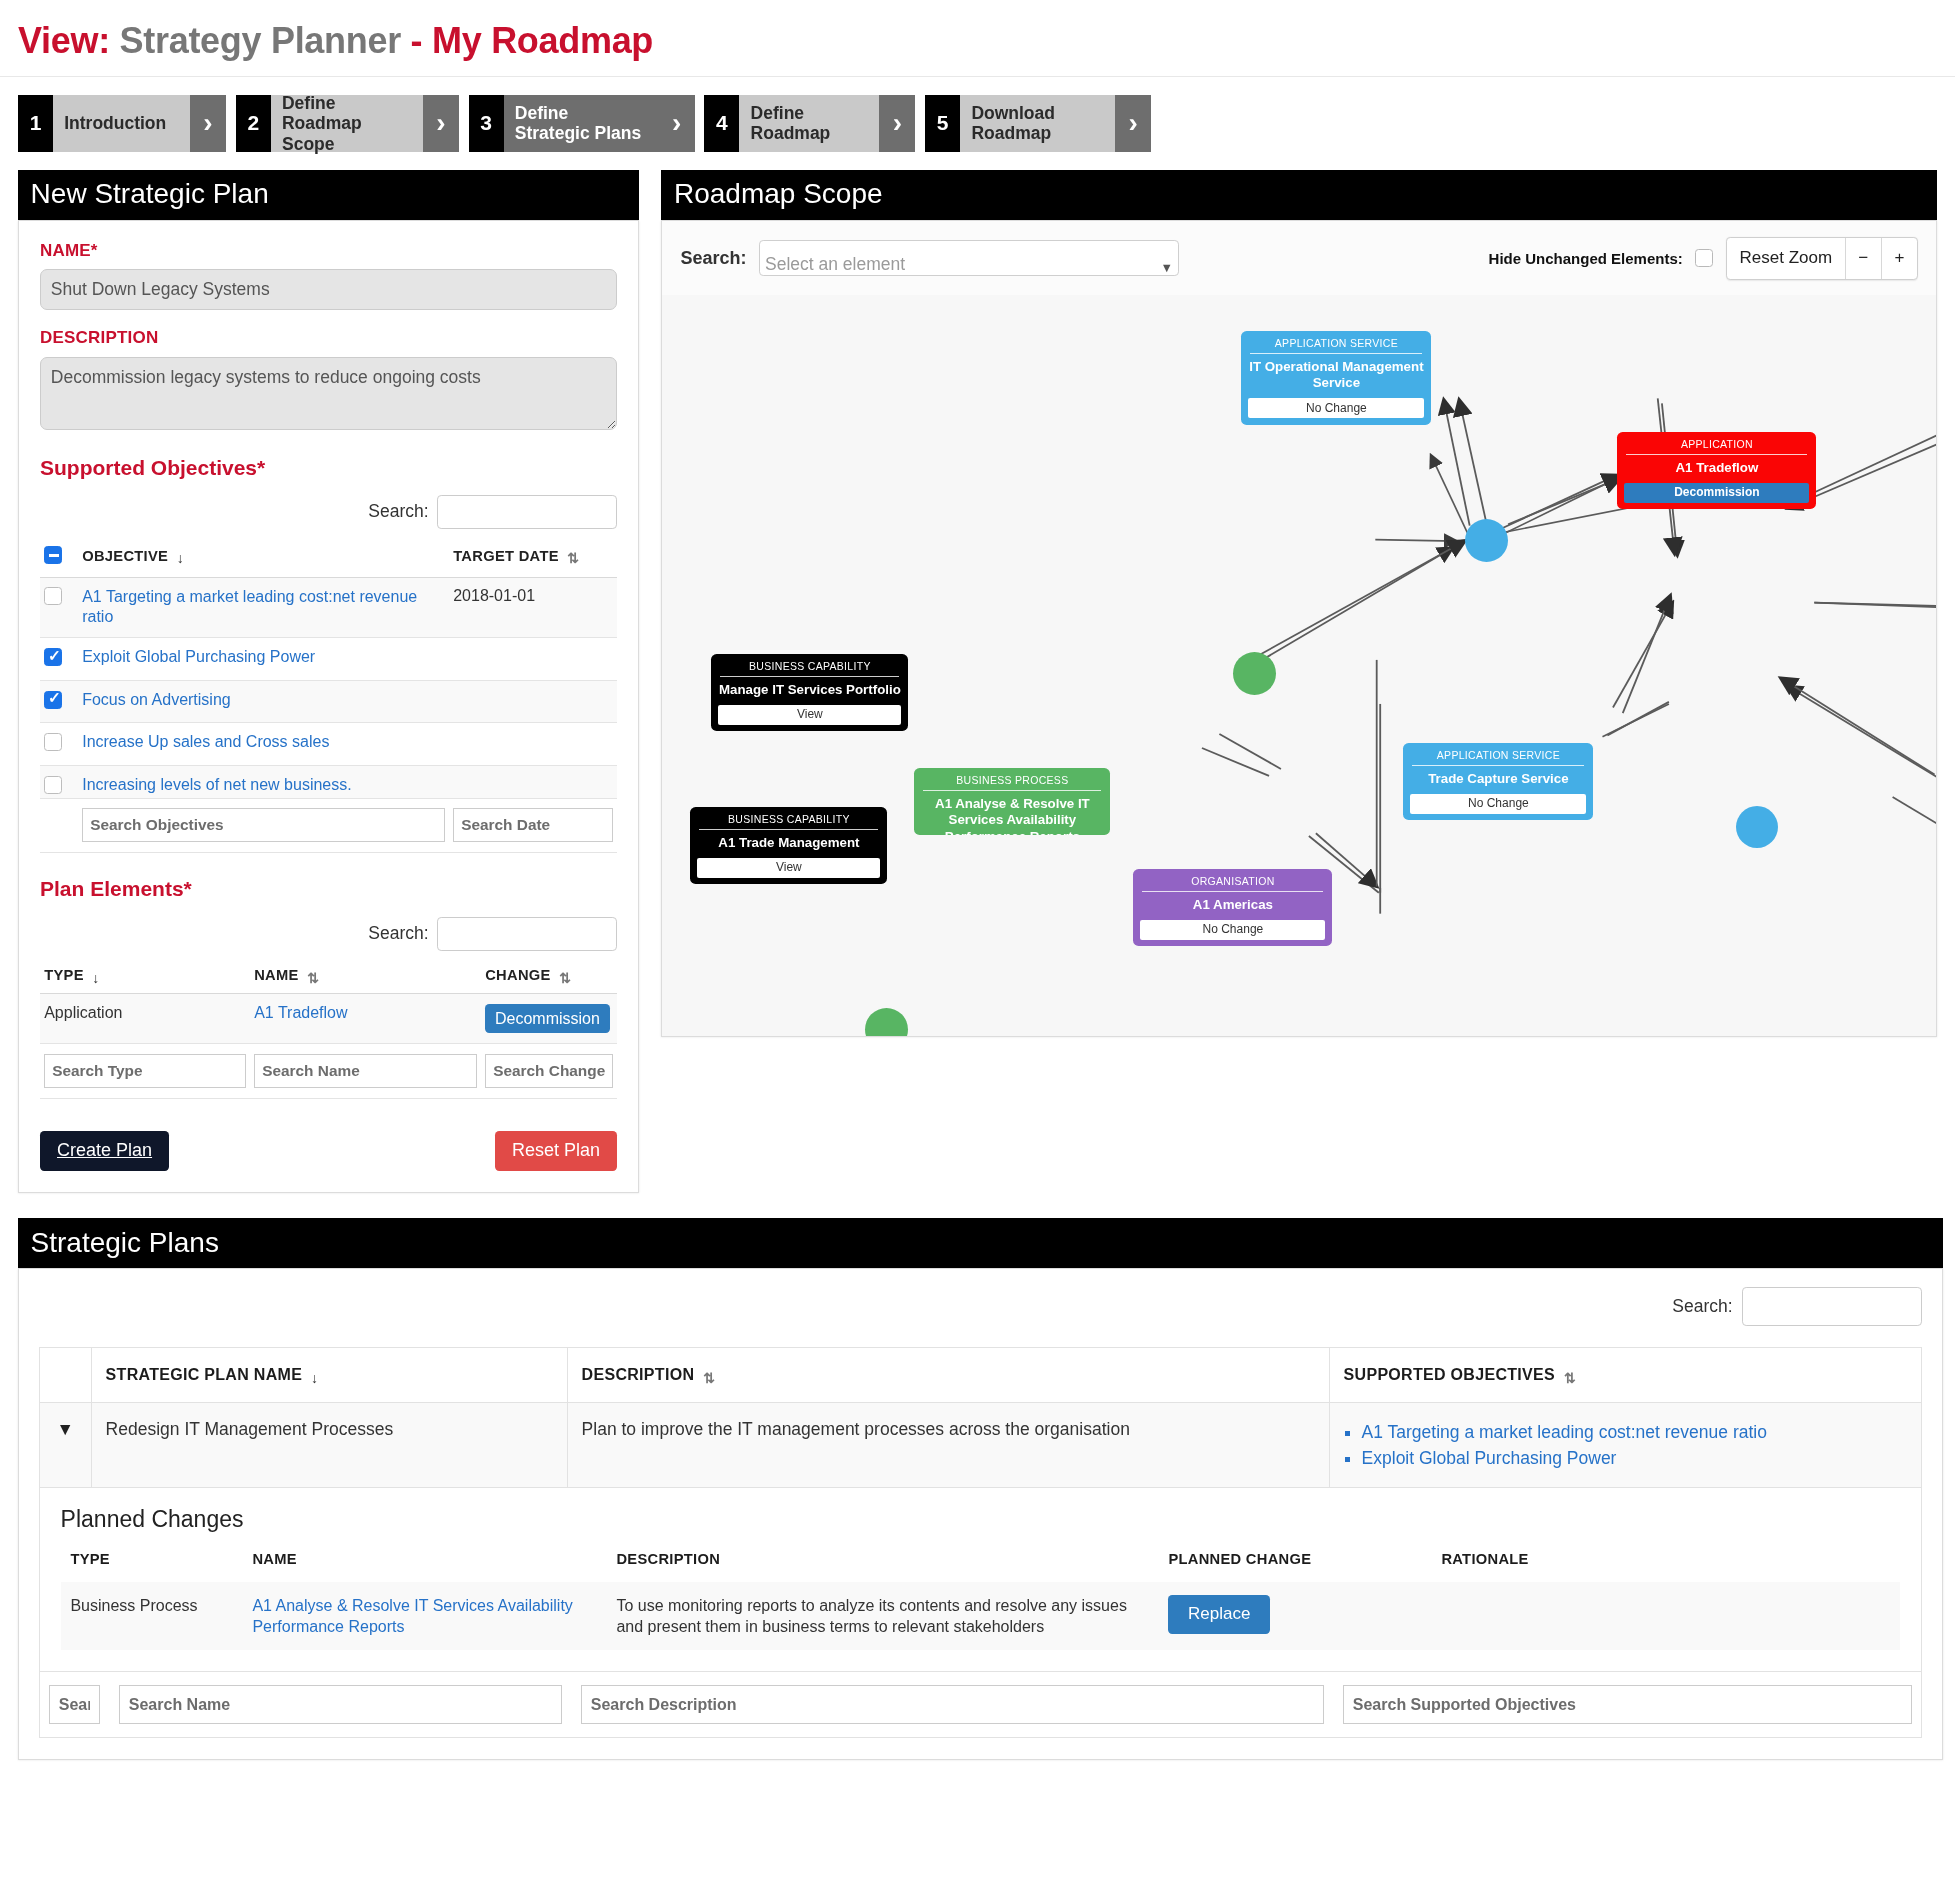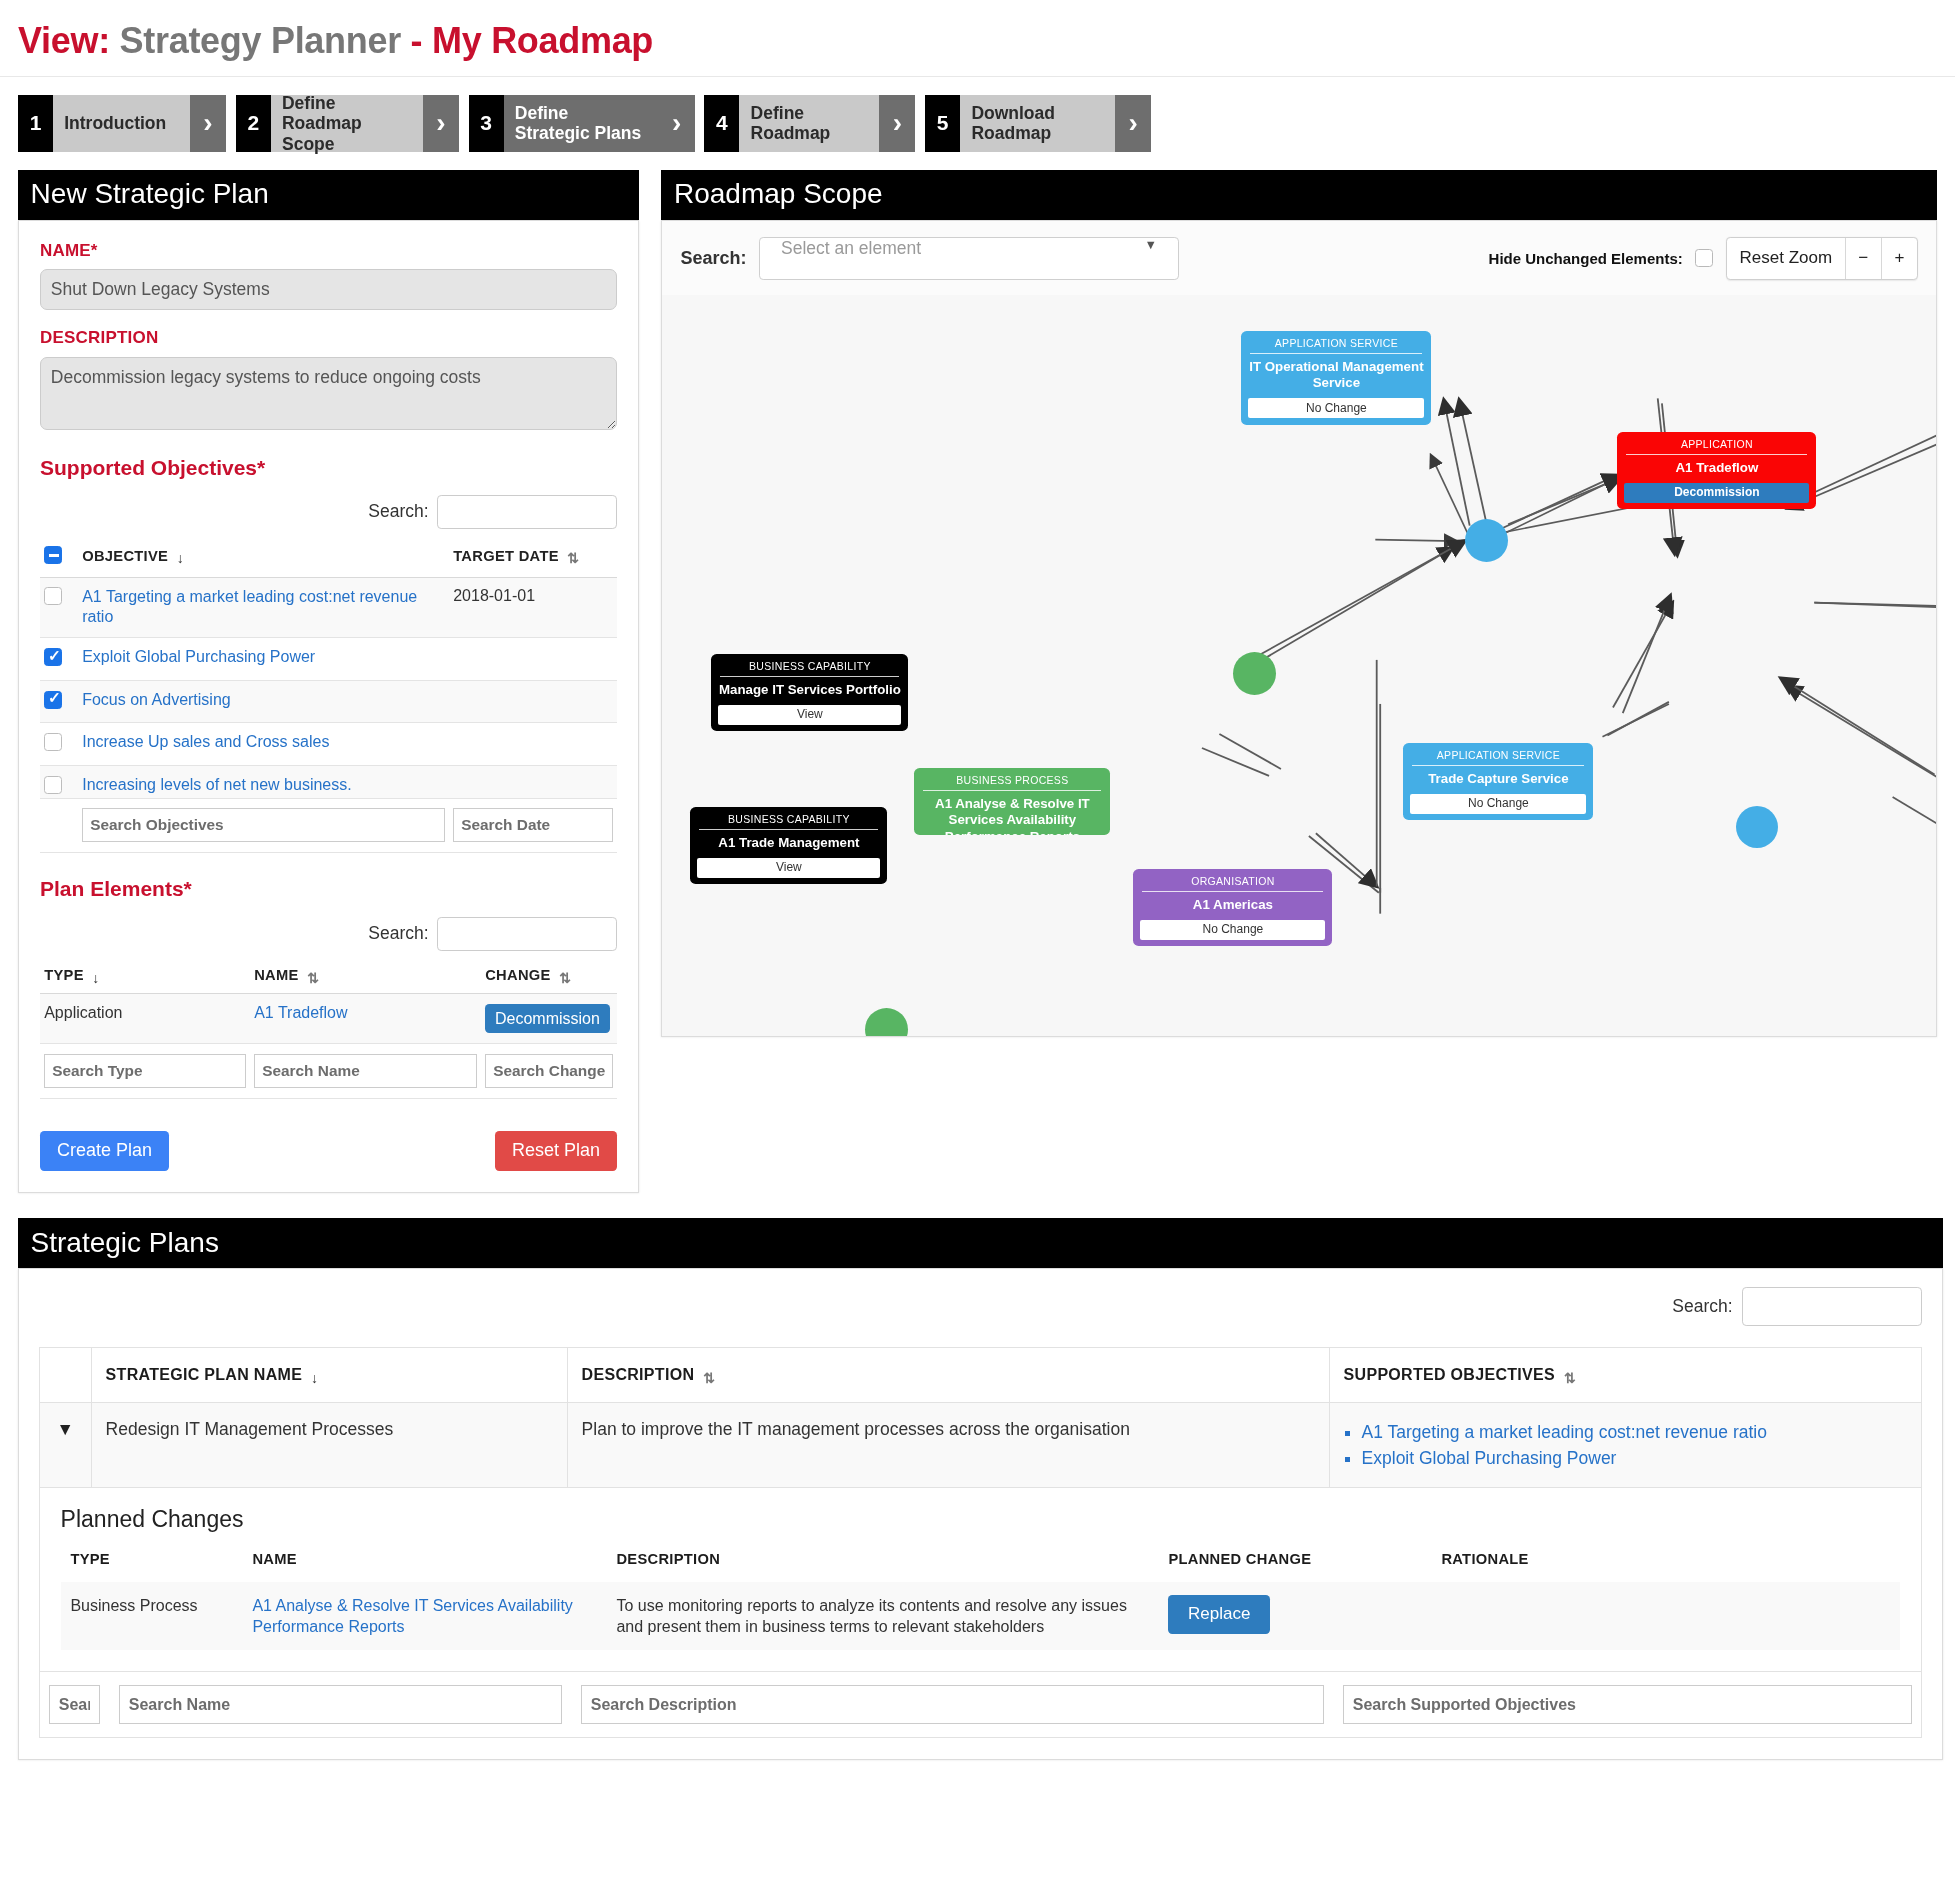--- a/index.html
+++ b/index.html
@@ -219,21 +219,21 @@
 
   .btn {
     border:none;
     border-radius:4.2px;
     color:#fff;
     font-size:18px;
     padding: 9.8px 17px;
     font-family:"Liberation Sans", sans-serif;
     cursor:pointer;
   }
-  .btn-green { background:#3b82f6; }
+  .btn-green { background:#0f172a;text-decoration:underline; }
   .btn-red { background:#e14a47; }
   .btn-row { display:flex; justify-content:space-between; margin-top: 32px; }
 
   .pill {
     display:inline-block;
     background:#2e7cbe;
     color:#fff;
     border-radius:4.2px;
     font-size:16px;
     padding: 5.6px 9.8px;
@@ -248,28 +248,28 @@
   .diagram-toolbar {
     display:flex;
     align-items:center;
     padding: 15.4px 18px;
     gap: 12.6px;
     background:#fbfbfb;
   }
   .diagram-toolbar .lbl { font-size:18px; font-weight:bold; }
   .select-el {
     width: 420px;
-    height: 43px;
+    height: 36px;
     border:0.7px solid #cfcfcf;
     border-radius:4.2px;
     background:#fff;
     display:flex;
-    align-items:flex-start;
+    align-items:flex-end;
     justify-content:space-between;
-    padding: 0 21px;
+    padding: 0 5px;
     font-size:17.5px;
     color:#9a9a9a;
   }
   .caret { color:#555; font-size:12.6px; }
   .tb-spacer { flex:1; }
   .hide-lbl { font-size:15px; font-weight:bold; color:#111; }
   .cb-plain {
     width:18px;height:18px;border:0.7px solid #b9b9b9;border-radius:3.5px;background:#fff;display:inline-block;
   }
   .zoomgrp {

